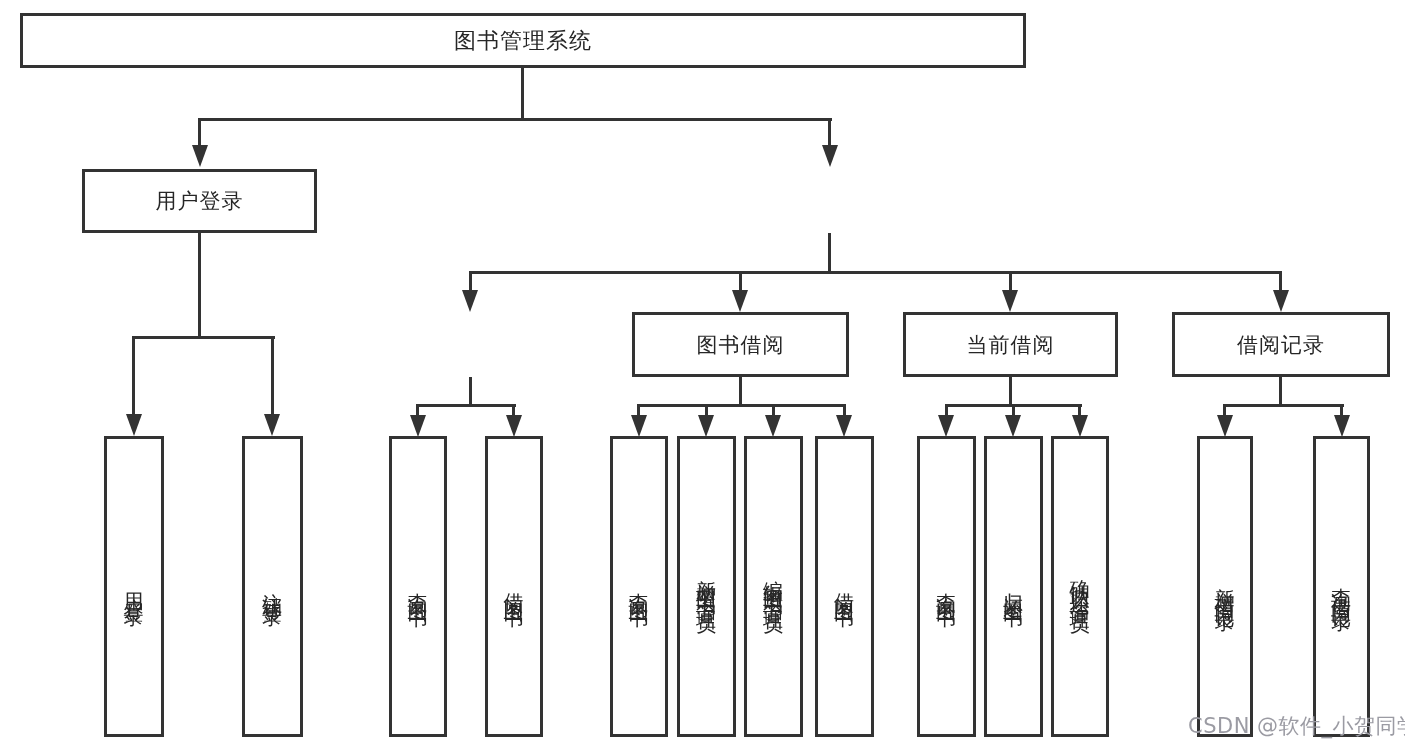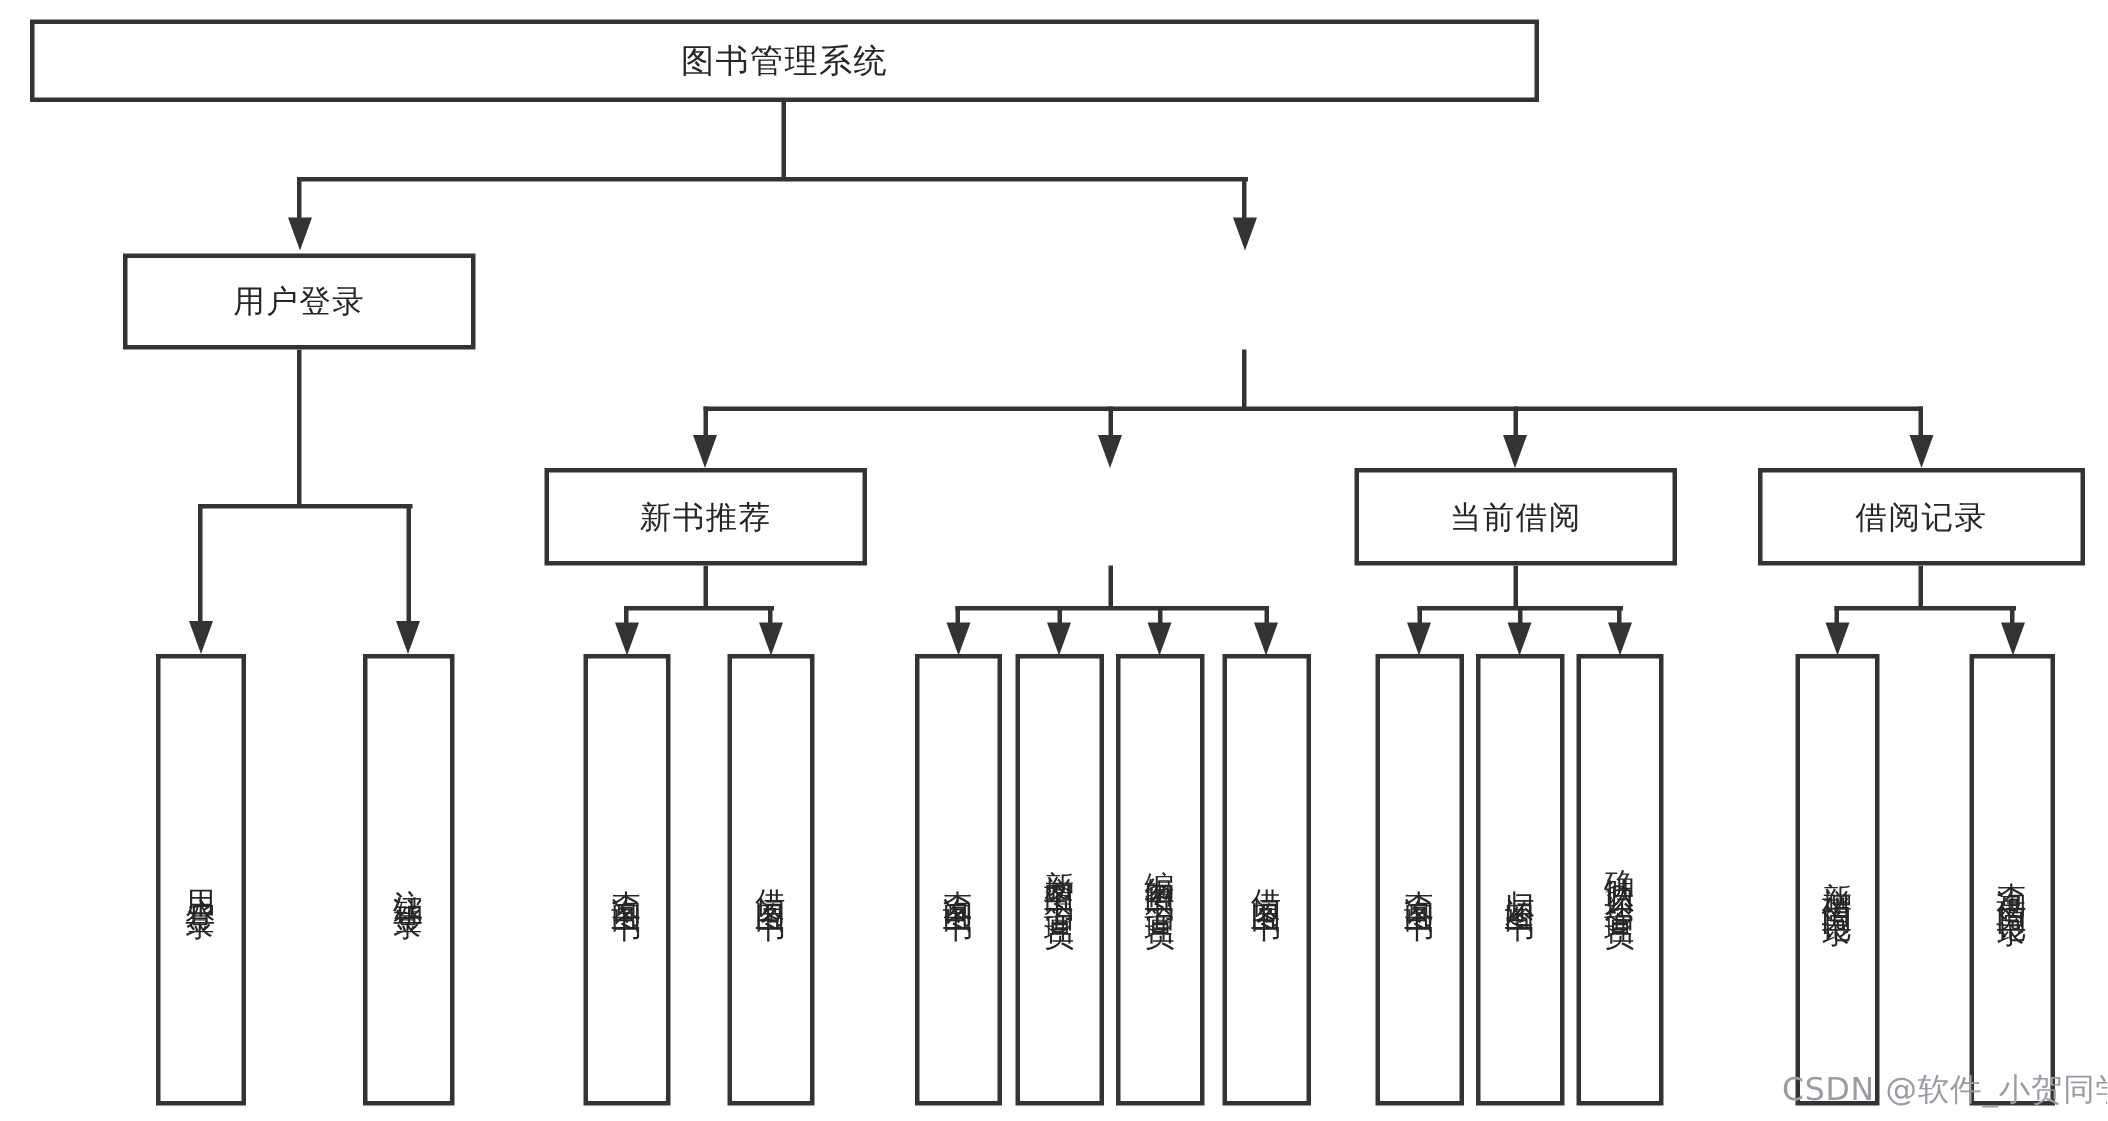--- a/index.html
+++ b/index.html
@@ -57,21 +57,21 @@
   <div class="hl" style="left:469px;top:271px;width:813px"></div>
   <div class="vl" style="left:469px;top:271px;height:21px"></div>
   <div class="ah" style="left:462px;top:290px"></div>
   <div class="vl" style="left:739px;top:271px;height:21px"></div>
   <div class="ah" style="left:732px;top:290px"></div>
   <div class="vl" style="left:1009px;top:271px;height:21px"></div>
   <div class="ah" style="left:1002px;top:290px"></div>
   <div class="vl" style="left:1279px;top:271px;height:21px"></div>
   <div class="ah" style="left:1273px;top:290px"></div>
 
-  <div class="node" style="left:363px;top:312px;width:215px;height:65px">新书推荐</div>
+  <div class="node" style="left:632px;top:312px;width:217px;height:65px">图书借阅</div>
   <div class="node" style="left:1172px;top:312px;width:218px;height:65px">借阅记录</div>
   <div class="node" style="left:903px;top:312px;width:215px;height:65px">当前借阅</div>
 
   <div class="vl" style="left:469px;top:377px;height:29px"></div>
   <div class="hl" style="left:416px;top:404px;width:100px"></div>
   <div class="vl" style="left:416px;top:404px;height:13px"></div>
   <div class="ah" style="left:410px;top:415px"></div>
   <div class="vl" style="left:512px;top:404px;height:13px"></div>
   <div class="ah" style="left:506px;top:415px"></div>
 

